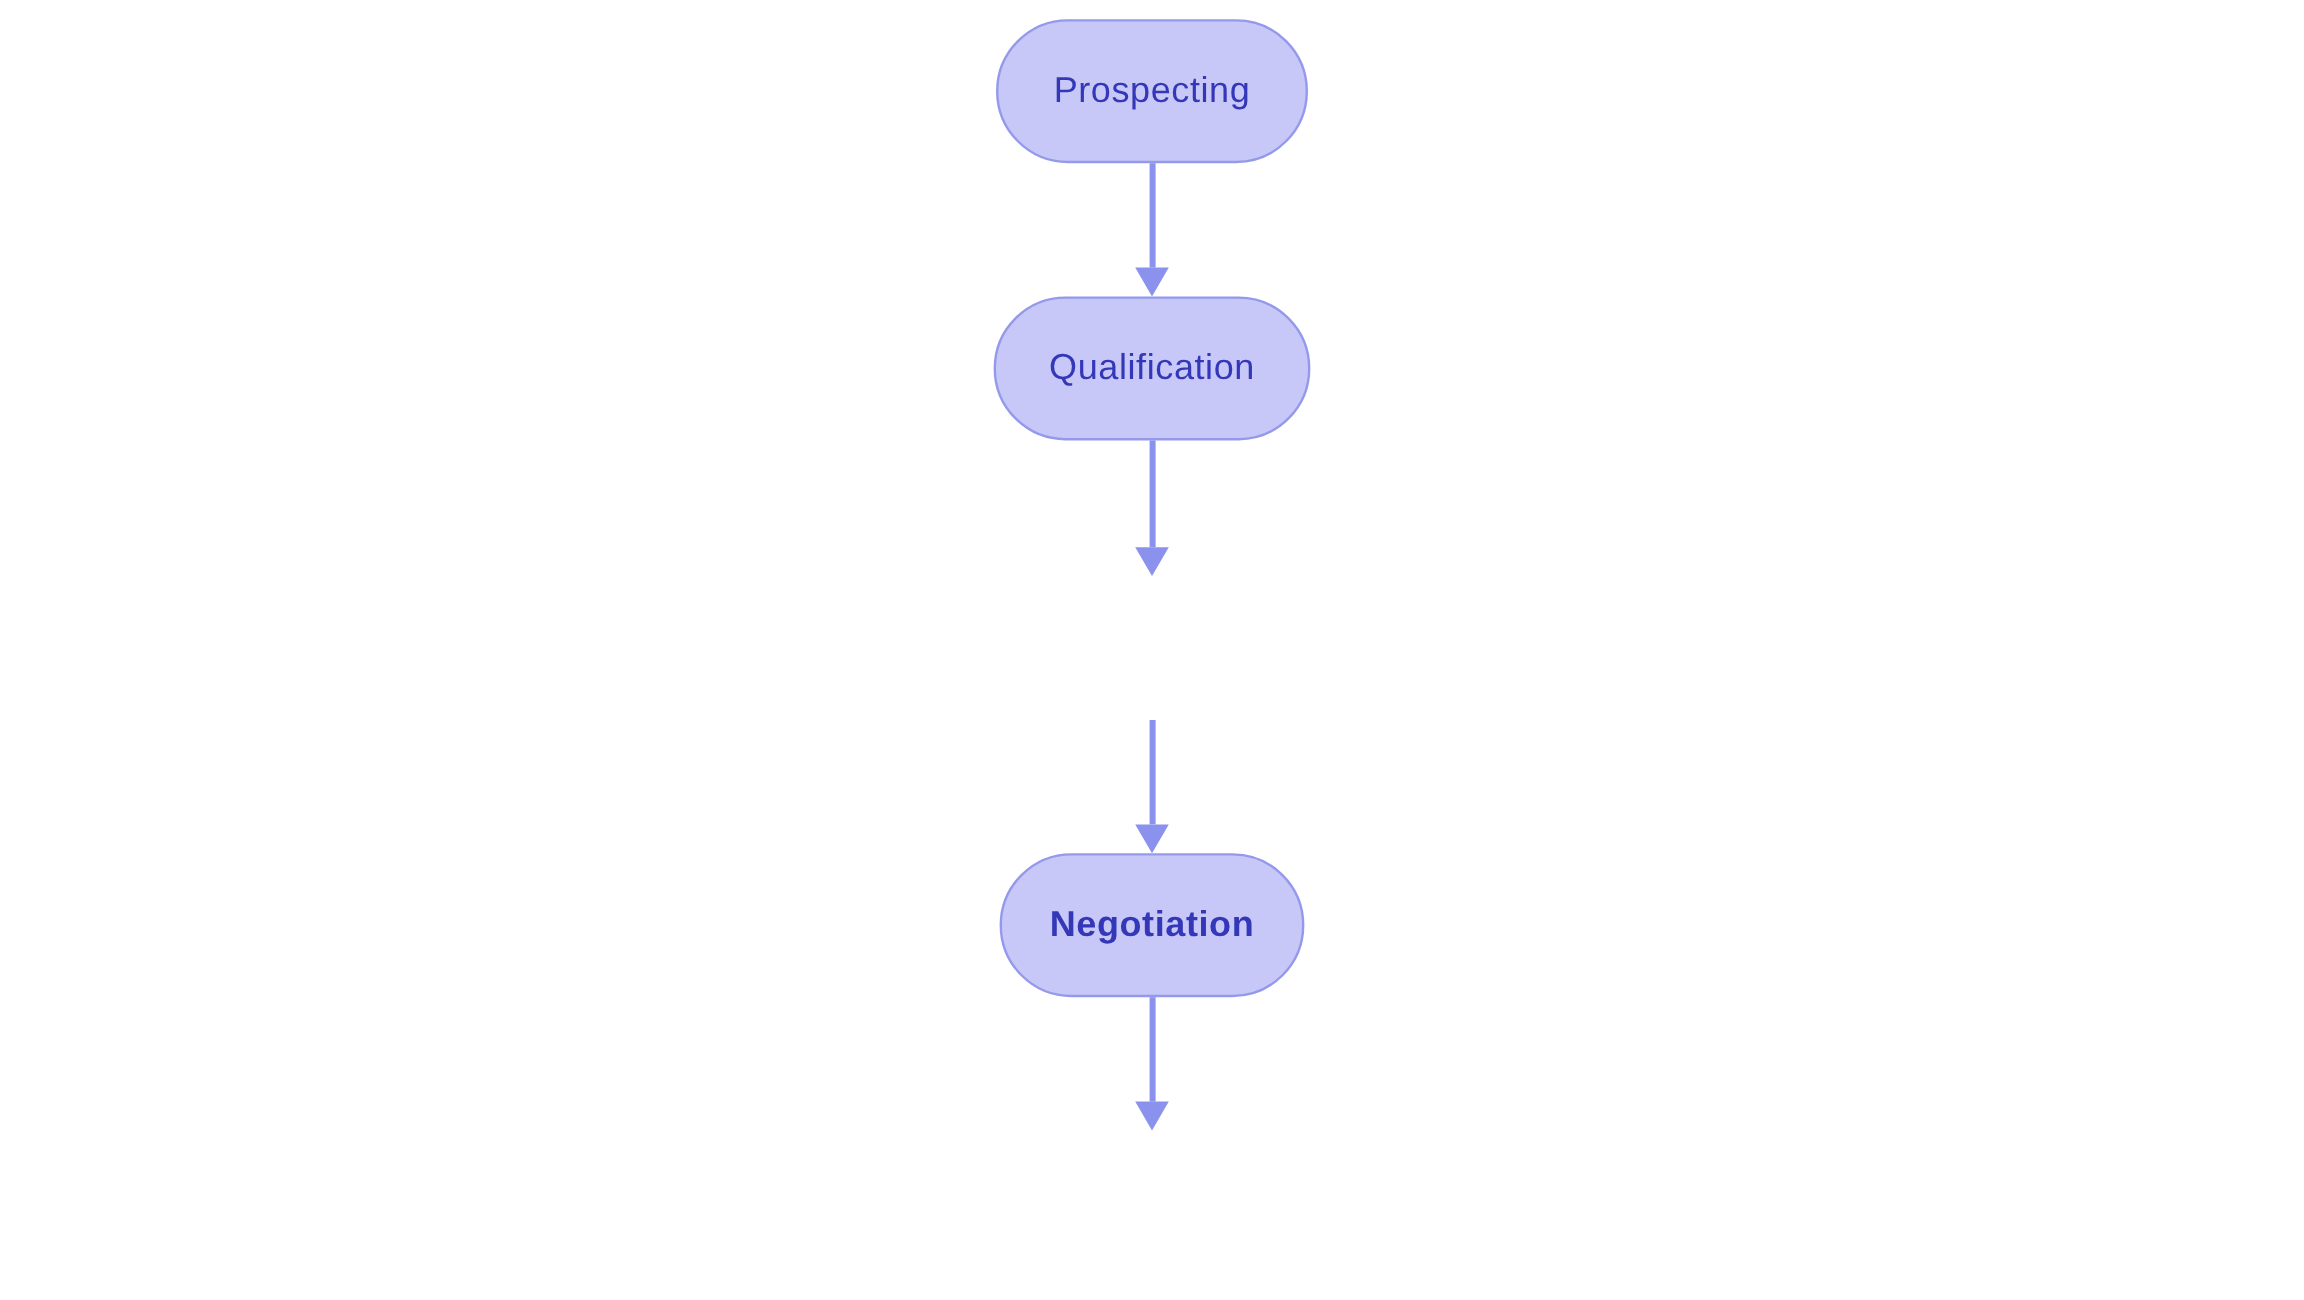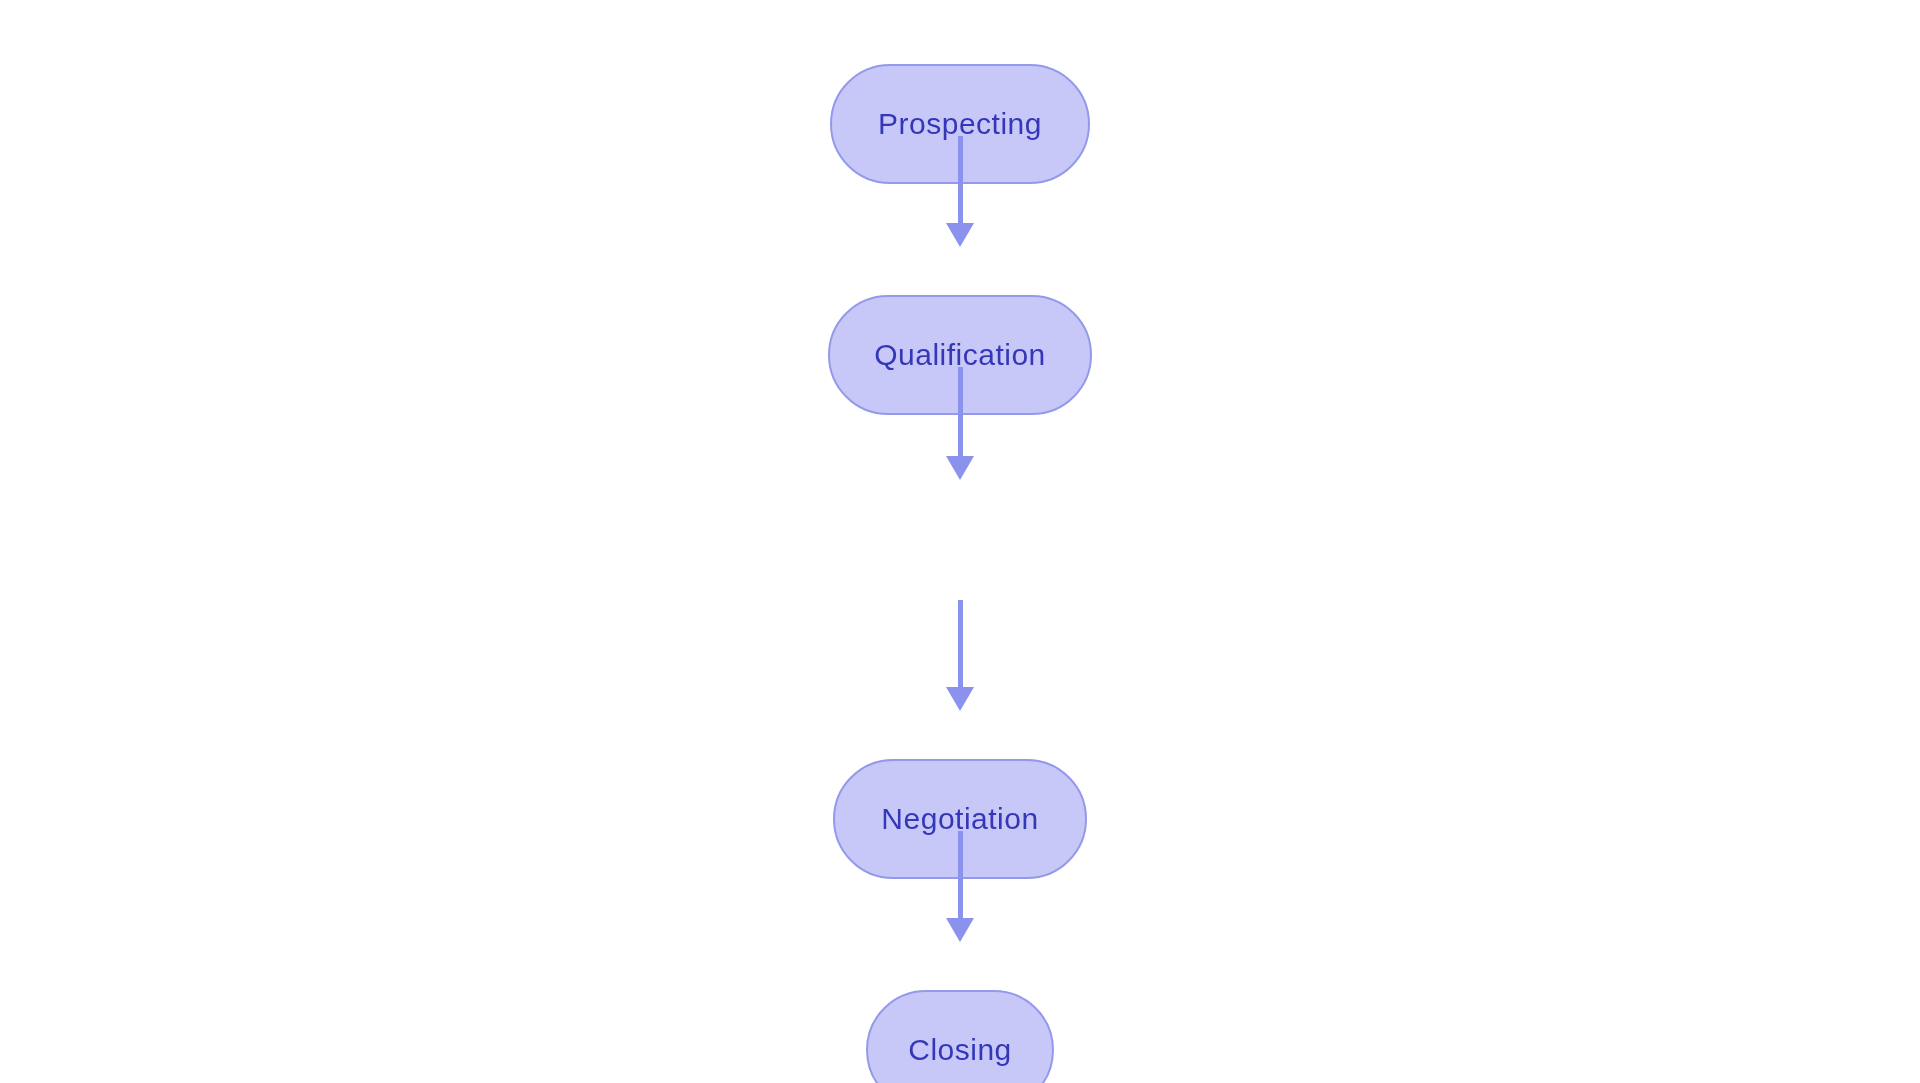--- a/index.html
+++ b/index.html
@@ -21,32 +21,31 @@
   .node {
     position: absolute;
     height: 120px;
     border-radius: 60px;
     background: var(--node-fill, #c7c8f7);
     border: 2px solid var(--node-border, #9499eb);
     box-sizing: border-box;
     display: flex;
     align-items: center;
     justify-content: center;
-    margin-top: 48px;
   }
   .node-label {
     color: var(--node-text, #3438b8);
     font-size: 30px;
     letter-spacing: 0.5px;
     white-space: nowrap;
   }
   .n1 { left: 830px; top: 16px;  width: 260px; }
   .n2 { left: 828px; top: 247px; width: 264px; }
   .n3 { left: 855px; top: 480px; width: 210px; }
-  .n4 { left: 833px; top: 711px; width: 254px; }
+  .n4 { left: 833px; top: 711px; width: 254px; font-weight: bold; }
   .n5 { left: 866px; top: 942px; width: 188px; }
 
   .connector {
     position: absolute;
     left: 946px;
     width: 28px;
     display: flex;
     flex-direction: column;
     align-items: center;
   }
@@ -98,17 +97,14 @@
 
   <div class="node n4">
     <span class="node-label">Negotiation</span>
   </div>
 
   <div class="connector c4">
     <div class="arrow-line"></div>
     <div class="arrow-head"></div>
   </div>
 
-  <div class="node n5">
-    <span class="node-label">Closing</span>
-  </div>
 
 </div>
 
 </body></html>

